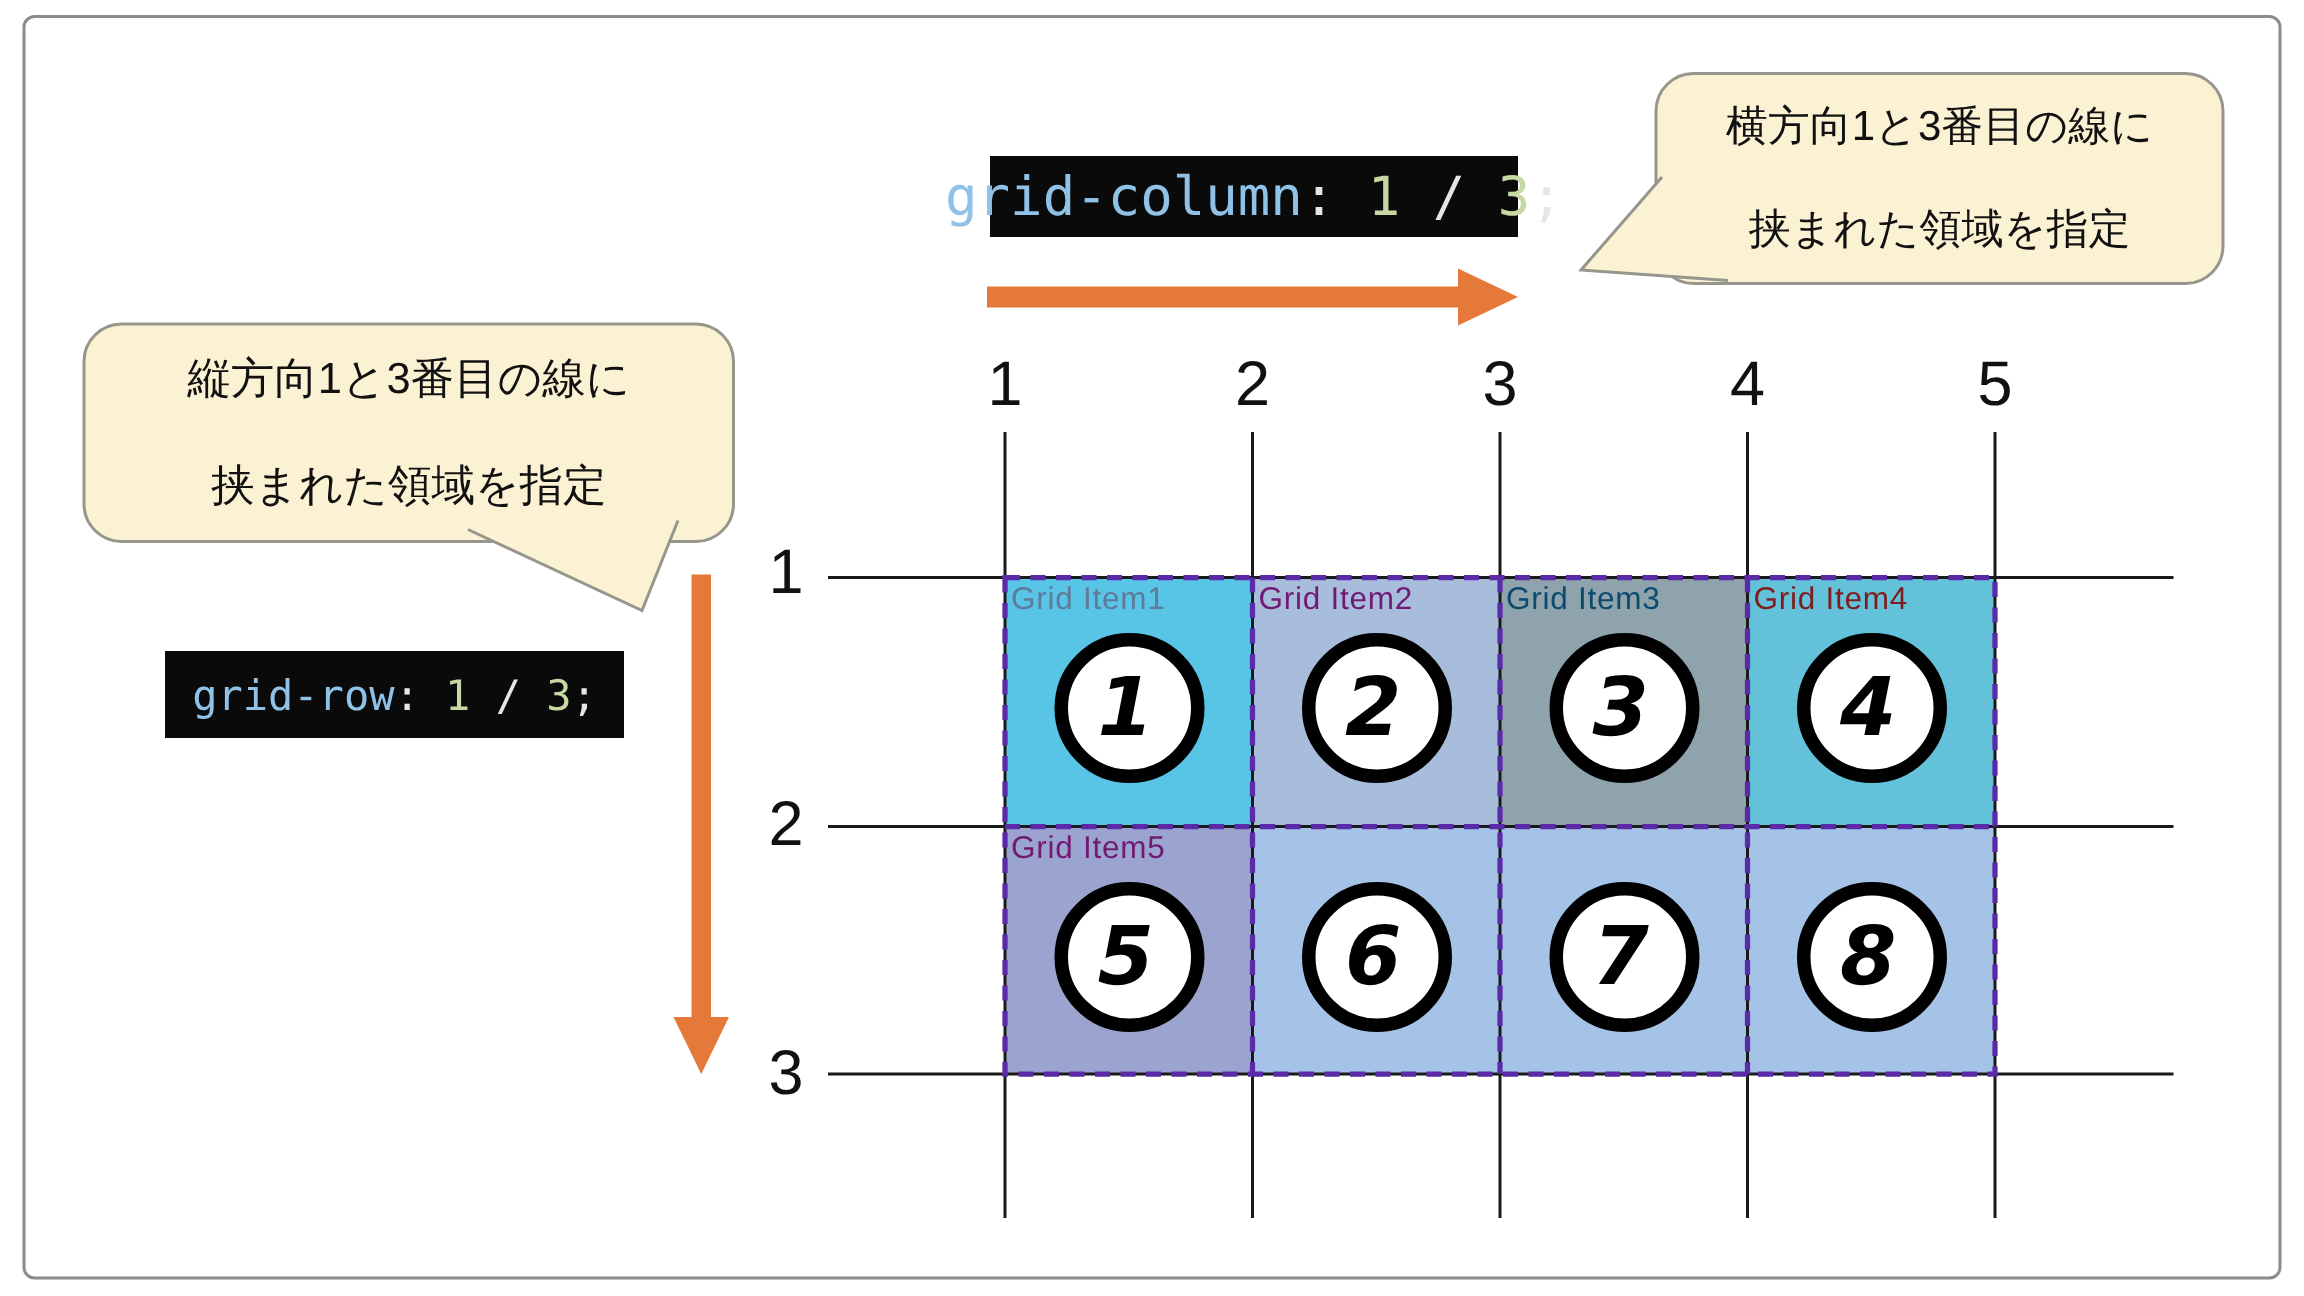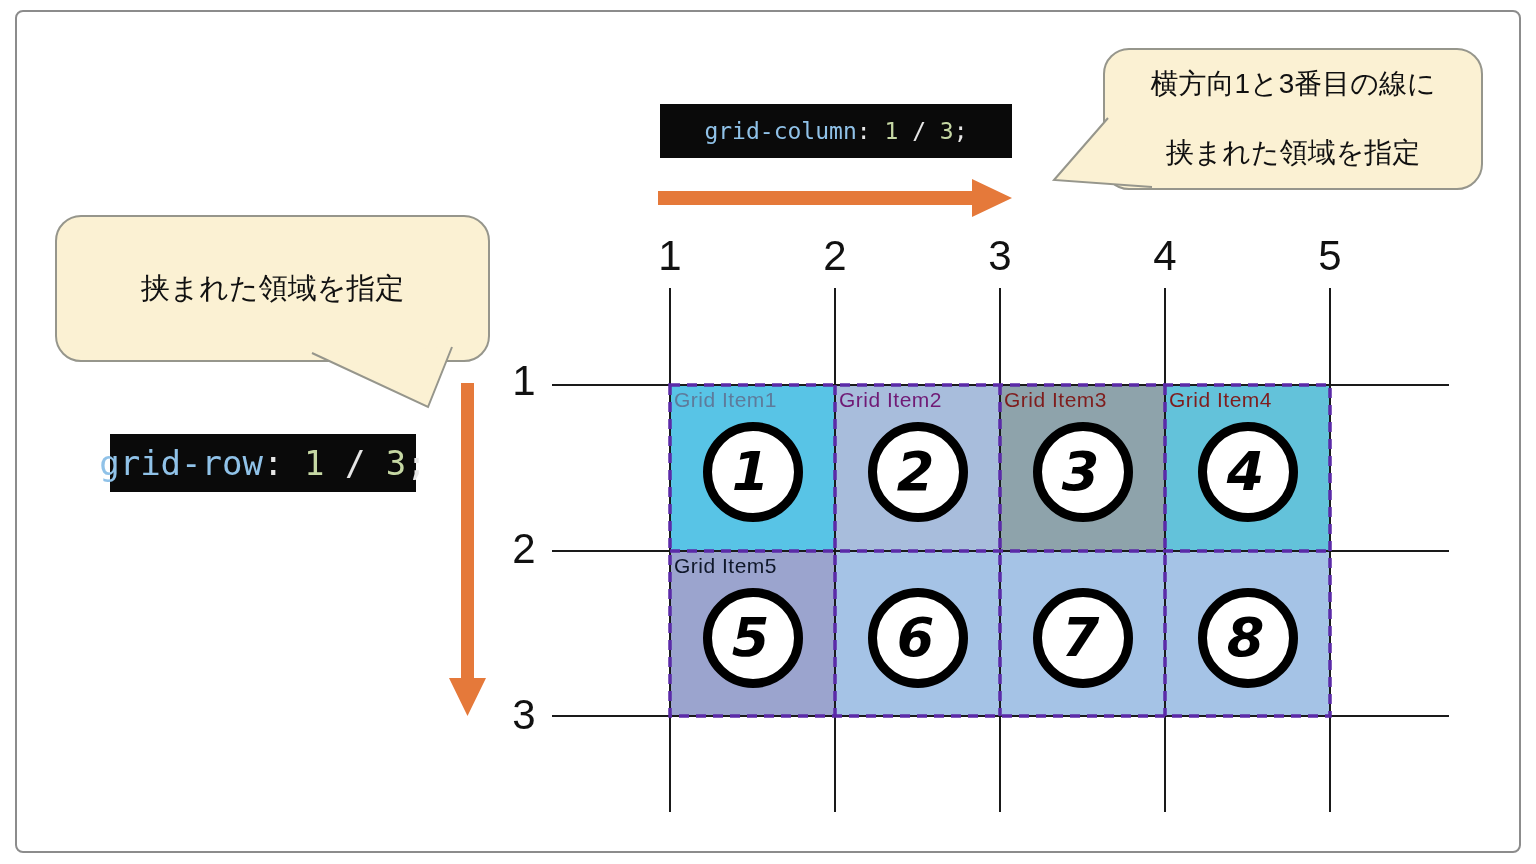--- a/index.html
+++ b/index.html
@@ -36,22 +36,22 @@
     position:absolute;font-size:42px;color:#111;text-align:center;width:44px;
     line-height:1;
   }
   .col-num{top:235px;}
   .row-num{left:502px;}
   
   .codebox{
     position:absolute;display:flex;align-items:center;justify-content:center;
     font-family:"DejaVu Sans Mono","Liberation Mono",monospace;white-space:pre;
   }
-  #code-column{left:660px;top:104px;width:352px;height:54px;font-size:23px;}
-  #code-row{left:110px;top:434px;width:306px;height:58px;font-size:34px;}
+  #code-column{left:660px;top:104px;width:352px;height:54px;font-size:36px;}
+  #code-row{left:110px;top:434px;width:306px;height:58px;font-size:28px;}
   
   .bubble{
     position:absolute;border:2px solid #96968c;border-radius:26px;
     display:flex;flex-direction:column;align-items:center;justify-content:center;
     text-align:center;color:#111;gap:28px;
   }
   #bubble-column{left:1103px;top:48px;width:376px;height:138px;font-size:28px;line-height:1.45;}
   #bubble-row{left:55px;top:215px;width:431px;height:143px;font-size:29px;line-height:1.45;}
 </style>
 </head>
@@ -65,33 +65,33 @@
       <span>1</span>
     </div>
 </div>
 <div class="cell r1 c2" style="background-color: rgb(168, 189, 220);">
   <div class="cell-label" style="color: #701a75;">Grid Item2</div>
   <div class="badge">
       <span>2</span>
     </div>
 </div>
 <div class="cell r1 c3" style="background-color: rgb(142, 163, 171);">
-  <div class="cell-label" style="color: #7f1d1d;">Grid Item3</div>
+  <div class="cell-label" style="color: #0c4a6e;">Grid Item3</div>
   <div class="badge">
       <span>3</span>
     </div>
 </div>
 <div class="cell r1 c4" style="background-color: rgb(99, 194, 218);">
   <div class="cell-label" style="color: #7f1d1d;">Grid Item4</div>
   <div class="badge">
       <span>4</span>
     </div>
 </div>
 <div class="cell r2 c1" style="background-color: rgb(155, 164, 206);">
-  <div class="cell-label" style="color: #0f172a;">Grid Item5</div>
+  <div class="cell-label" style="color: #701a75;">Grid Item5</div>
   <div class="badge">
       <span>5</span>
     </div>
 </div>
 <div class="cell r2 c2" style="background-color: rgb(165, 195, 230);">
   <div class="cell-label" style="color: rgb(94, 123, 155);"></div>
   <div class="badge">
       <span>6</span>
     </div>
 </div>
@@ -106,20 +106,21 @@
   <div class="badge">
       <span>8</span>
     </div>
 </div>
 
 <div class="bubble" id="bubble-column" style="background-color: rgb(251, 241, 211); border-color: rgb(150, 150, 140);">
   <div>横方向1と3番目の線に</div>
   <div>挟まれた領域を指定</div>
 </div>
 <div class="bubble" id="bubble-row" style="background-color: rgb(251, 241, 211); border-color: rgb(150, 150, 140);">
+  <div>縦方向1と3番目の線に</div>
   <div>挟まれた領域を指定</div>
 </div>
 
 <svg class="overlay" width="1536" height="864" viewBox="0 0 1536 864">
   <g stroke-width="2" style="stroke: rgb(26, 26, 26);">
     <line x1="670" y1="288" x2="670" y2="812"></line>
     <line x1="835" y1="288" x2="835" y2="812"></line>
     <line x1="1000" y1="288" x2="1000" y2="812"></line>
     <line x1="1165" y1="288" x2="1165" y2="812"></line>
     <line x1="1330" y1="288" x2="1330" y2="812"></line>

